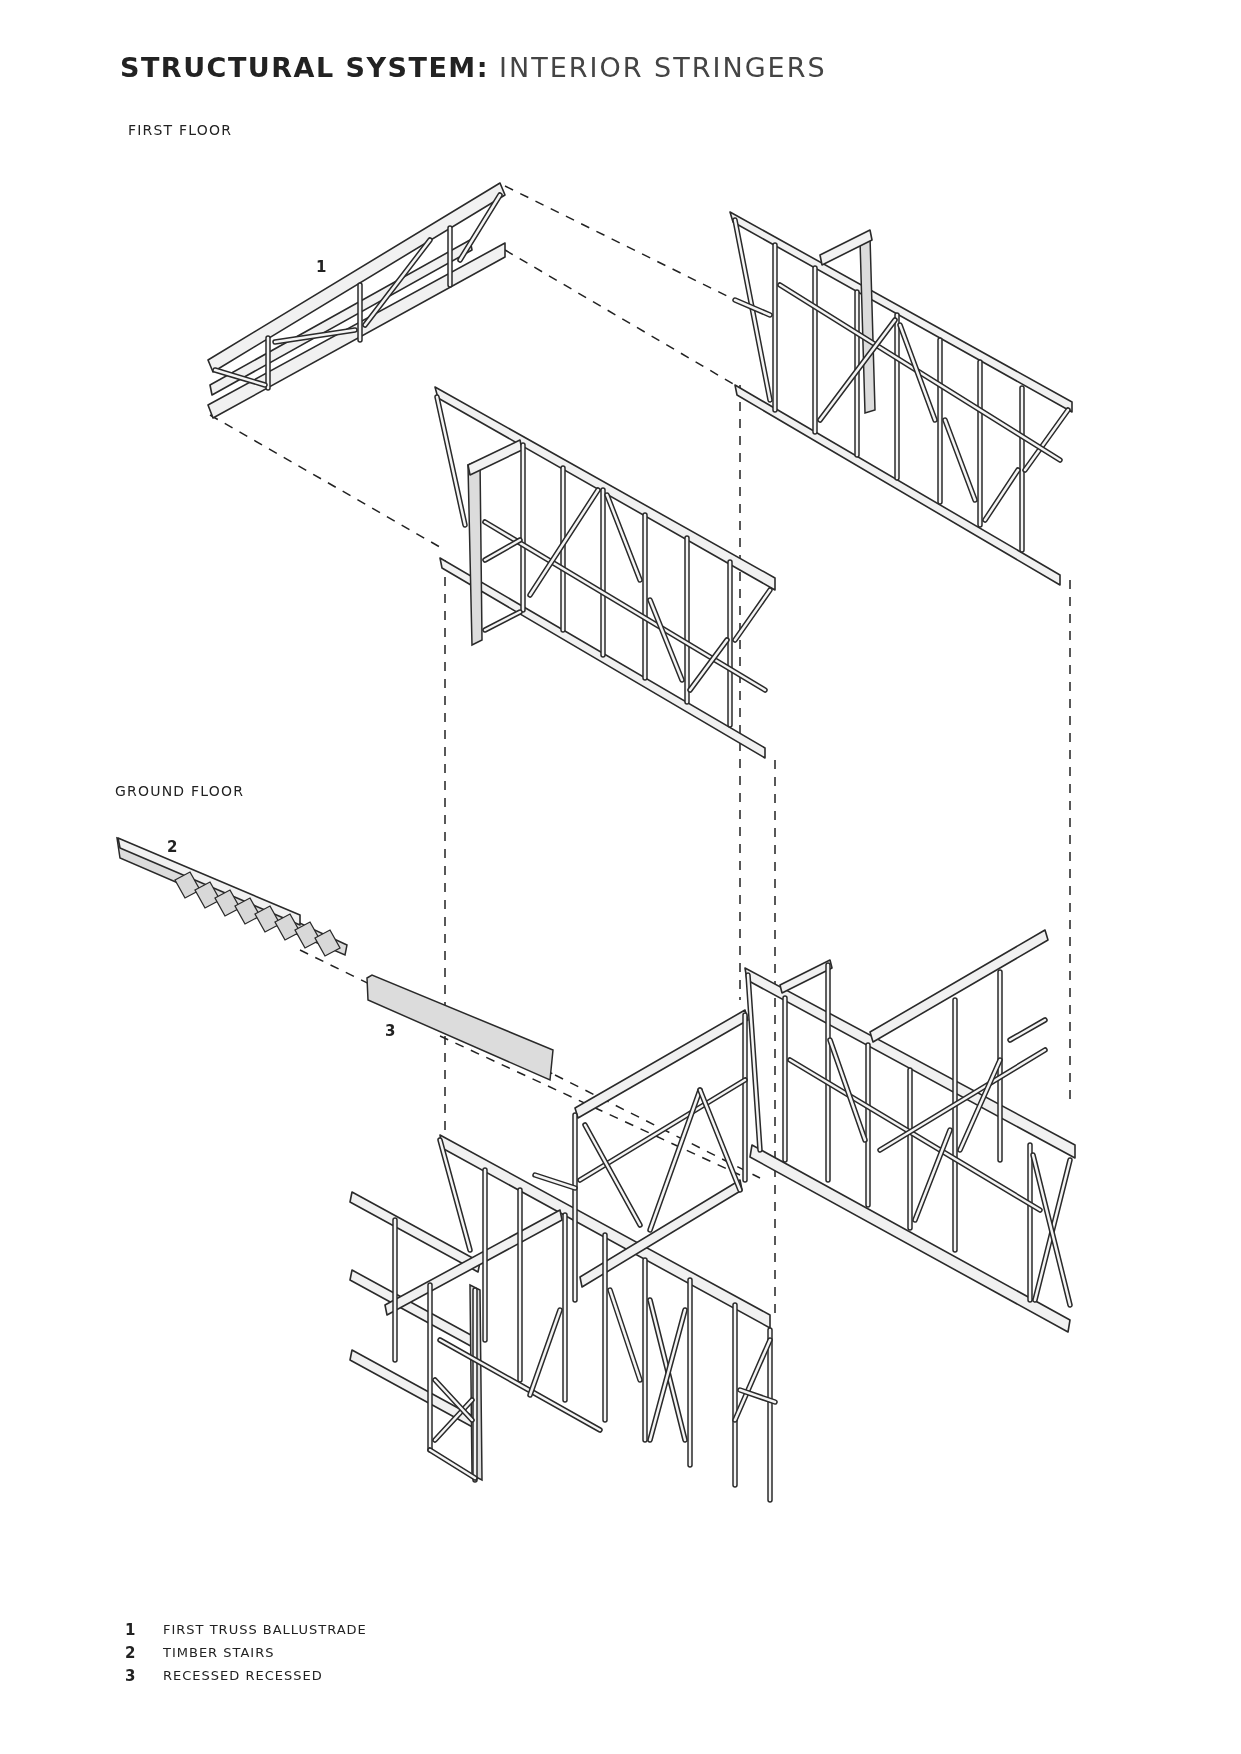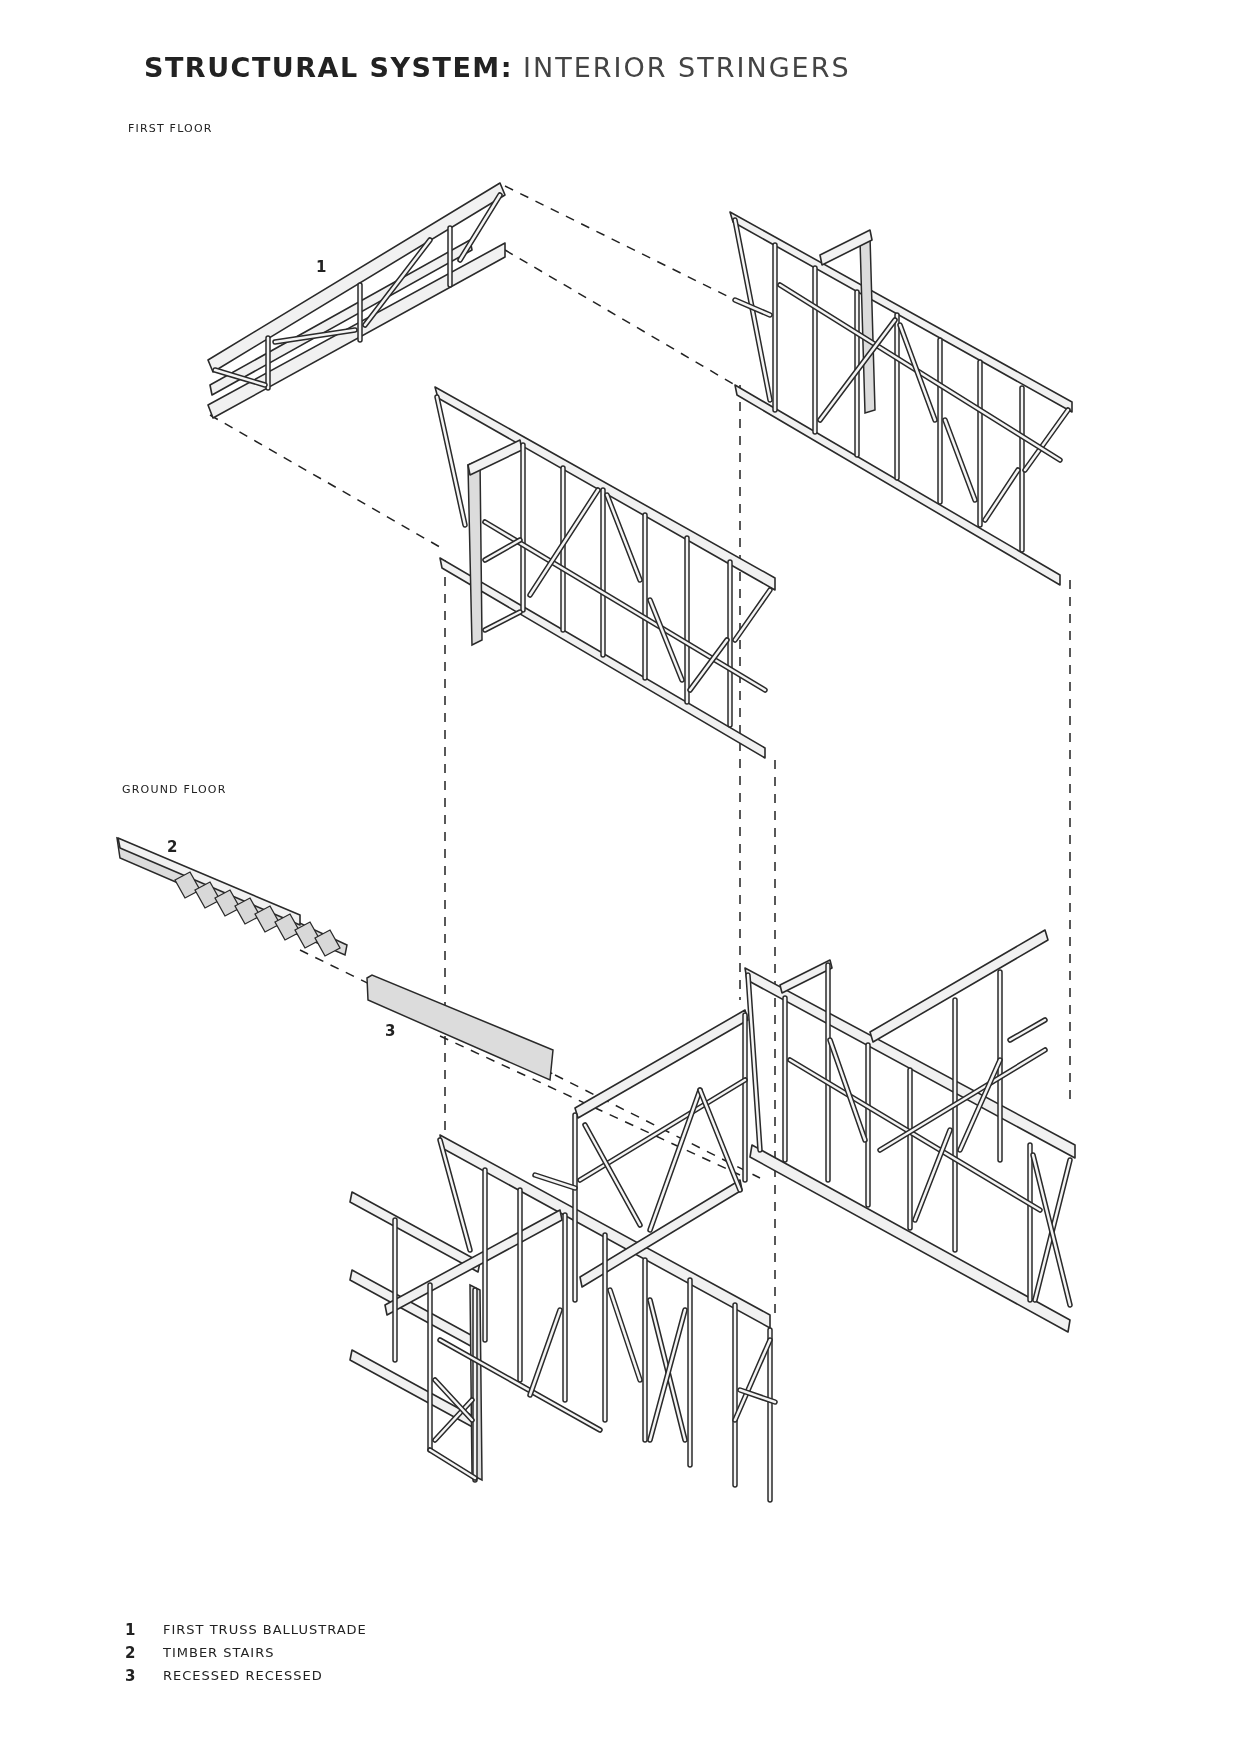--- a/index.html
+++ b/index.html
@@ -1,41 +1,41 @@
 <!DOCTYPE html>
 <html><head>
 <meta charset="utf-8">
 <style>
   html,body{margin:0;padding:0;background:#ffffff;}
   body{width:1241px;height:1754px;position:relative;overflow:hidden;font-family:"DejaVu Sans",sans-serif;color:#1c1c1c;}
   .title{position:absolute;left:120px;top:52px;font-size:27px;letter-spacing:1.5px;white-space:nowrap;}
-  .title .bold{font-weight:bold;color:#222;margin-left:24px;}
+  .title .bold{font-weight:bold;color:#222;}
   .title .light{font-weight:normal;color:#444;letter-spacing:2px;}
-  .floor-label{position:absolute;font-size:11px;letter-spacing:1.2px;color:#222;}
+  .floor-label{position:absolute;font-size:14px;letter-spacing:1.2px;color:#222;}
   .num-label{position:absolute;font-size:15px;font-weight:bold;color:#222;}
   .legend{position:absolute;left:125px;top:1618px;font-size:13px;letter-spacing:1px;color:#222;}
   .legend-row{display:flex;align-items:center;height:23px;}
   .legend-num{width:38px;font-weight:bold;font-size:15px;}
   svg.drawing{position:absolute;left:0;top:0;}
   .beam{fill:#f1f1f1;stroke:#2a2a2a;stroke-width:1.6;stroke-linejoin:round;}
   .stud{stroke:#2a2a2a;stroke-width:5.5;stroke-linecap:round;}
   .stud-in{stroke:#f4f4f4;stroke-width:2.5;stroke-linecap:round;}
   .dash{stroke:#222;stroke-width:1.5;stroke-dasharray:9 8;fill:none;}
   .shade{fill:#dcdcdc;stroke:#2a2a2a;stroke-width:1.5;}
 </style>
 </head>
 <body>
 
 <div class="title">
   <span class="bold">STRUCTURAL SYSTEM:</span>
   <span class="light">INTERIOR STRINGERS</span>
 </div>
 
 <div class="floor-label" style="left:128px;top:122px;">FIRST FLOOR</div>
-<div class="floor-label" style="left:122px;top:783px;">GROUND FLOOR</div>
+<div class="floor-label" style="left:115px;top:783px;">GROUND FLOOR</div>
 
 <div class="num-label" style="left:316px;top:258px;">1</div>
 <div class="num-label" style="left:167px;top:838px;">2</div>
 <div class="num-label" style="left:385px;top:1022px;">3</div>
 
 <svg class="drawing" width="1241" height="1754" viewBox="0 0 1241 1754">
 
   <g>
     <line class="dash" x1="505" y1="186" x2="735" y2="300"></line>
     <line class="dash" x1="505" y1="250" x2="735" y2="385"></line>

